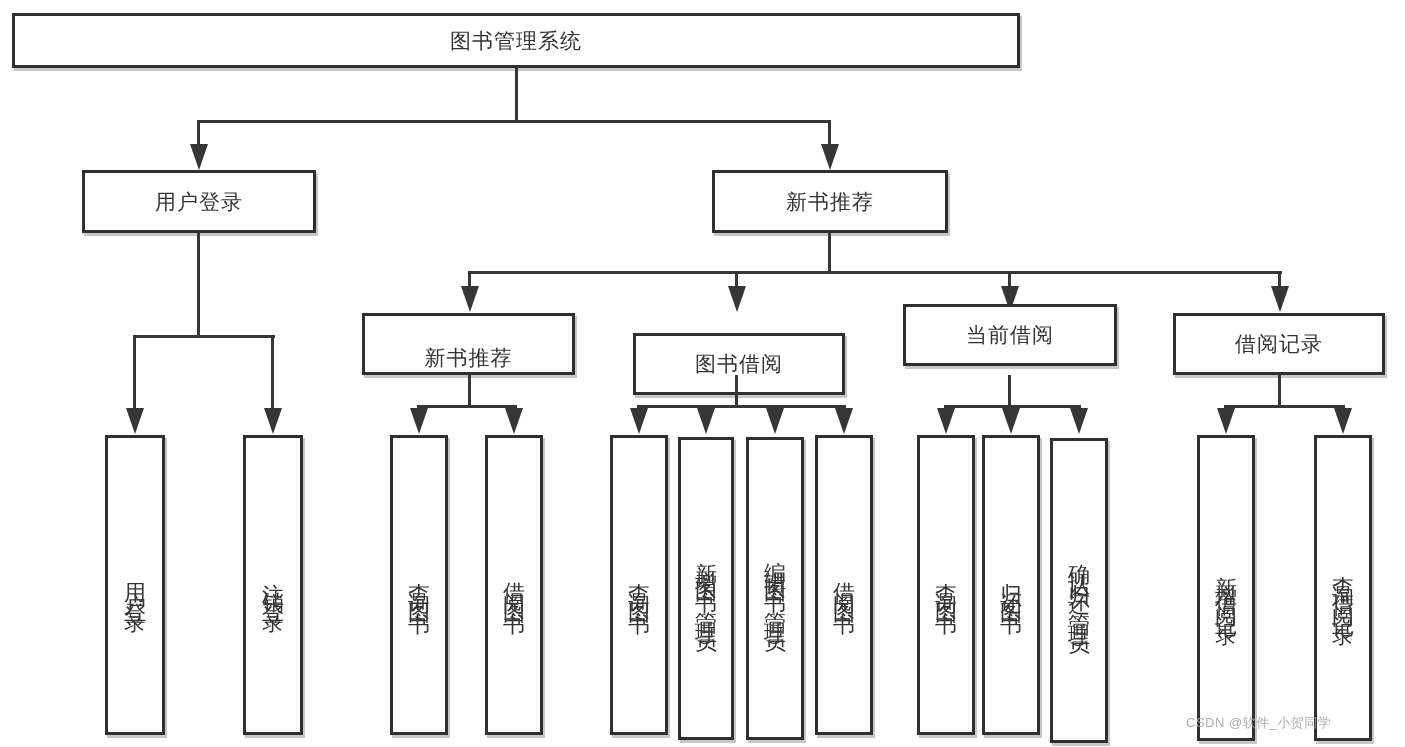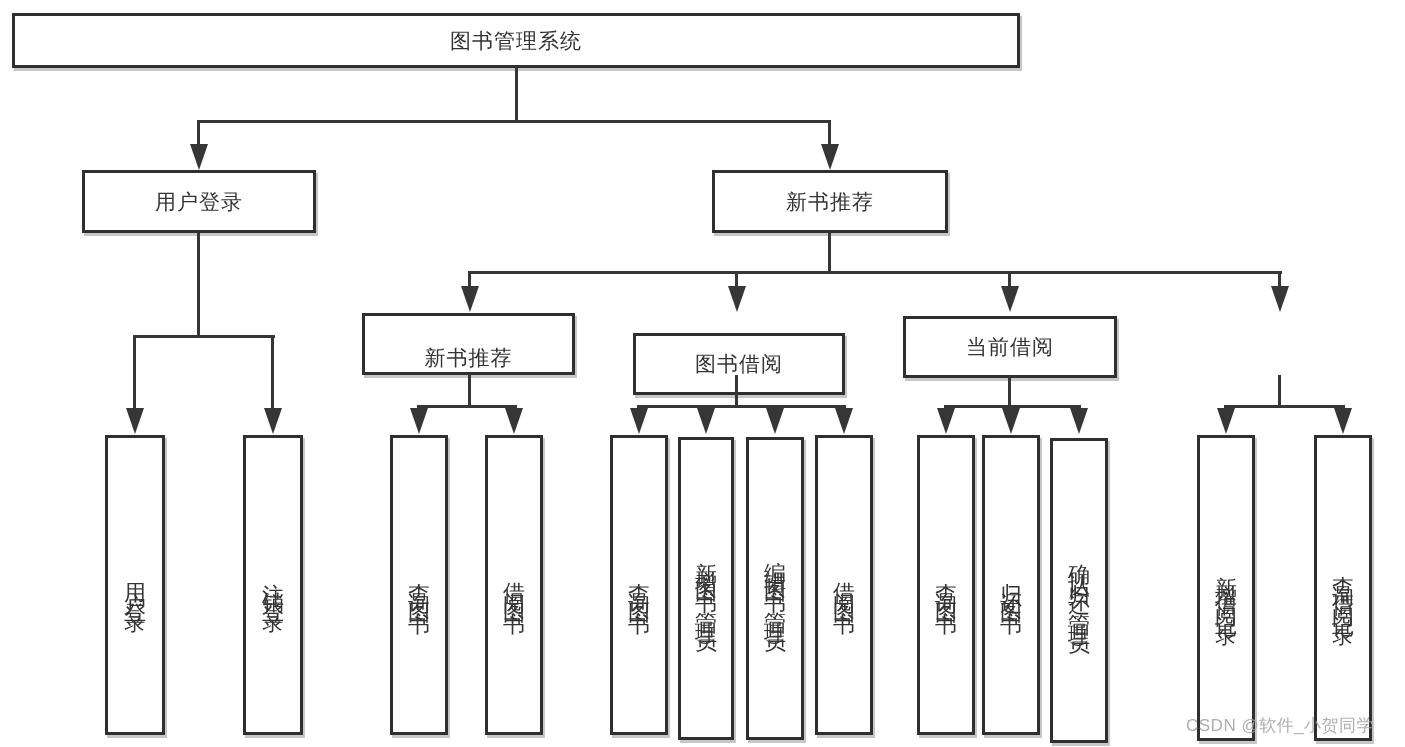--- a/index.html
+++ b/index.html
@@ -19,21 +19,21 @@
   }
   .vline,.hline{position:absolute;background:#363636;}
   .vline{width:3px;}
   .hline{height:3px;}
   .ah{
     position:absolute;width:0;height:0;
     border-left:9px solid transparent;border-right:9px solid transparent;
     border-top:26px solid #363636;
   }
   .watermark{
-    position:absolute;left:1186px;top:714px;font-size:17px;
+    position:absolute;left:1186px;top:714px;font-size:13px;
     color:rgba(165,165,165,0.9);white-space:nowrap;z-index:10;letter-spacing:0.5px;
   }
 </style>
 </head>
 <body>
 
 <div id="canvas">
 
   <div class="box" style="left:12px;top:13px;width:1008px;height:55px;">
     <span>图书管理系统</span>
@@ -70,22 +70,25 @@
   <div class="ah" style="left:1001px;top:286px;"></div>
   <div class="vline" style="left:1278px;top:271px;height:18px;"></div>
   <div class="ah" style="left:1271px;top:286px;"></div>
 
   <div class="box" style="left:362px;top:313px;width:213px;height:62px;align-items:flex-end;">
     <span>新书推荐</span>
   </div>
   <div class="box" style="left:633px;top:313px;width:212px;height:62px;margin-top:20px;">
     <span>图书借阅</span>
   </div>
-  <div class="box" style="left:903px;top:316px;width:214px;height:62px;">
+  <div class="box" style="left:903px;top:304px;width:214px;height:62px;">
     <span>当前借阅</span>
+  </div>
+  <div class="box" style="left:1173px;top:313px;width:212px;height:62px;">
+    <span>借阅记录</span>
   </div>
 
   <div class="vline" style="left:468px;top:375px;height:32px;"></div>
   <div class="hline" style="left:417px;top:405px;width:100px;"></div>
   <div class="ah" style="left:410px;top:408px;"></div>
   <div class="ah" style="left:505px;top:408px;"></div>
 
   <div class="vline" style="left:735px;top:375px;height:32px;"></div>
   <div class="hline" style="left:637px;top:405px;width:209px;"></div>
   <div class="ah" style="left:630px;top:408px;"></div>

